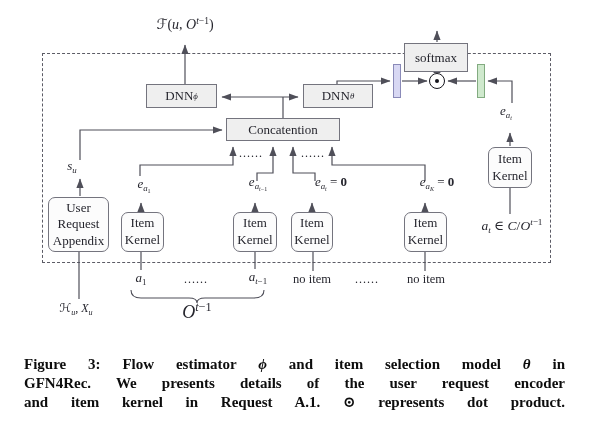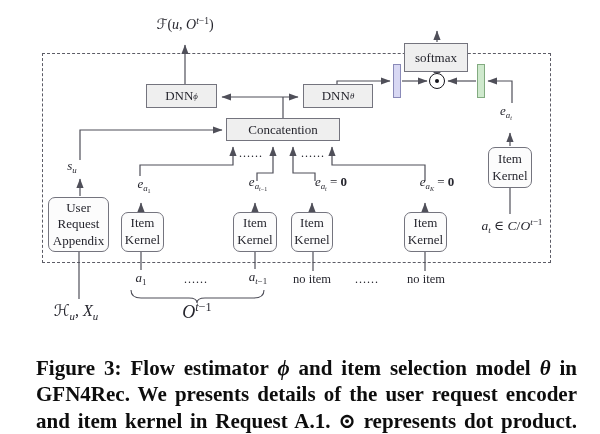--- a/index.html
+++ b/index.html
@@ -31,21 +31,21 @@
     display:flex;flex-direction:column;align-items:center;justify-content:center;
     font-size:13px;line-height:1.28;}
   .vbar{width:8px;height:34px;}
   .vbar.purple{background:var(--purple-bar);border:1px solid var(--purple-bar-border);}
   .vbar.green{background:var(--green-bar);border:1px solid var(--green-bar-border);}
   .odot{left:429px;top:73px;width:16px;height:16px;border:1.6px solid #15151c;border-radius:50%;}
   .odot .dot{position:absolute;left:50%;top:50%;width:4px;height:4px;margin:-2px 0 0 -2px;
     background:#15151c;border-radius:50%;}
   .dots{font-size:12px;letter-spacing:1px;color:var(--text);}
   .toplabel{font-size:14px;}
-  .caption{left:36px;top:355px;width:541px;font-size:21px;font-weight:bold;
+  .caption{left:24px;top:355px;width:541px;font-size:15px;font-weight:bold;
     line-height:1.26;color:#0d0d0d;}
   .caption .cline{text-align:justify;text-align-last:justify;}
   .caption .cline:last-child{text-align-last:justify;}
 </style>
 </head>
 <body>
 
 <div class="fig">
 
   <div class="abs dashed-frame"></div>
@@ -135,21 +135,21 @@
   <div class="abs ctr mlabel" style="left:72px;top:158px;"><span class="mi">s</span><sub><span class="mi">u</span></sub></div>
   <div class="abs ctr mlabel" style="left:144px;top:176px;"><span class="mi">e</span><sub><span class="mi">a</span><sub>1</sub></sub></div>
   <div class="abs ctr mlabel" style="left:258px;top:174px;"><span class="mi">e</span><sub><span class="mi">a</span><sub><span class="mi">t</span>−1</sub></sub></div>
   <div class="abs ctr mlabel" style="left:331px;top:174px;"><span class="mi">e</span><sub><span class="mi">a</span><sub><span class="mi">t</span></sub></sub> = <span class="mb">0</span></div>
   <div class="abs ctr mlabel" style="left:437px;top:174px;"><span class="mi">e</span><sub><span class="mi">a</span><sub><span class="mi">K</span></sub></sub> = <span class="mb">0</span></div>
   <div class="abs ctr mlabel" style="left:506px;top:103px;"><span class="mi">e</span><sub><span class="mi">a</span><sub><span class="mi">t</span></sub></sub></div>
   <div class="abs ctr mlabel" style="left:512px;top:217px;font-size:13.5px;"><span class="mi">a</span><sub><span class="mi">t</span></sub> ∈ <span class="mi">C</span>/<span class="mi">O</span><sup><span class="mi">t</span>−1</sup></div>
   <div class="abs ctr mlabel" style="left:141px;top:270px;"><span class="mi">a</span><sub>1</sub></div>
   <div class="abs ctr mlabel" style="left:258px;top:269px;"><span class="mi">a</span><sub><span class="mi">t</span>−1</sub></div>
   <div class="abs ctr mlabel" style="left:197px;top:302px;font-size:18px;"><span class="mi">O</span><sup><span class="mi">t</span>−1</sup></div>
-  <div class="abs ctr mlabel" style="left:76px;top:301px;font-size:16px;">ℋ<sub><span class="mi">u</span></sub>, <span class="mi">X</span><sub><span class="mi">u</span></sub></div>
+  <div class="abs ctr mlabel" style="left:76px;top:301px;font-size:12px;">ℋ<sub><span class="mi">u</span></sub>, <span class="mi">X</span><sub><span class="mi">u</span></sub></div>
 
   <div class="abs ctr mlabel" style="left:312px;top:272px;font-size:12.5px;">no item</div>
   <div class="abs ctr mlabel" style="left:426px;top:272px;font-size:12.5px;">no item</div>
   <div class="abs ctr dots" style="left:251px;top:146px;">......</div>
   <div class="abs ctr dots" style="left:313px;top:146px;">......</div>
   <div class="abs ctr dots" style="left:196px;top:272px;">......</div>
   <div class="abs ctr dots" style="left:367px;top:272px;">......</div>
 
   <div class="abs caption">
     <div class="cline">Figure 3: Flow estimator <span class="mi">ϕ</span> and item selection model <span class="mi">θ</span> in</div>

